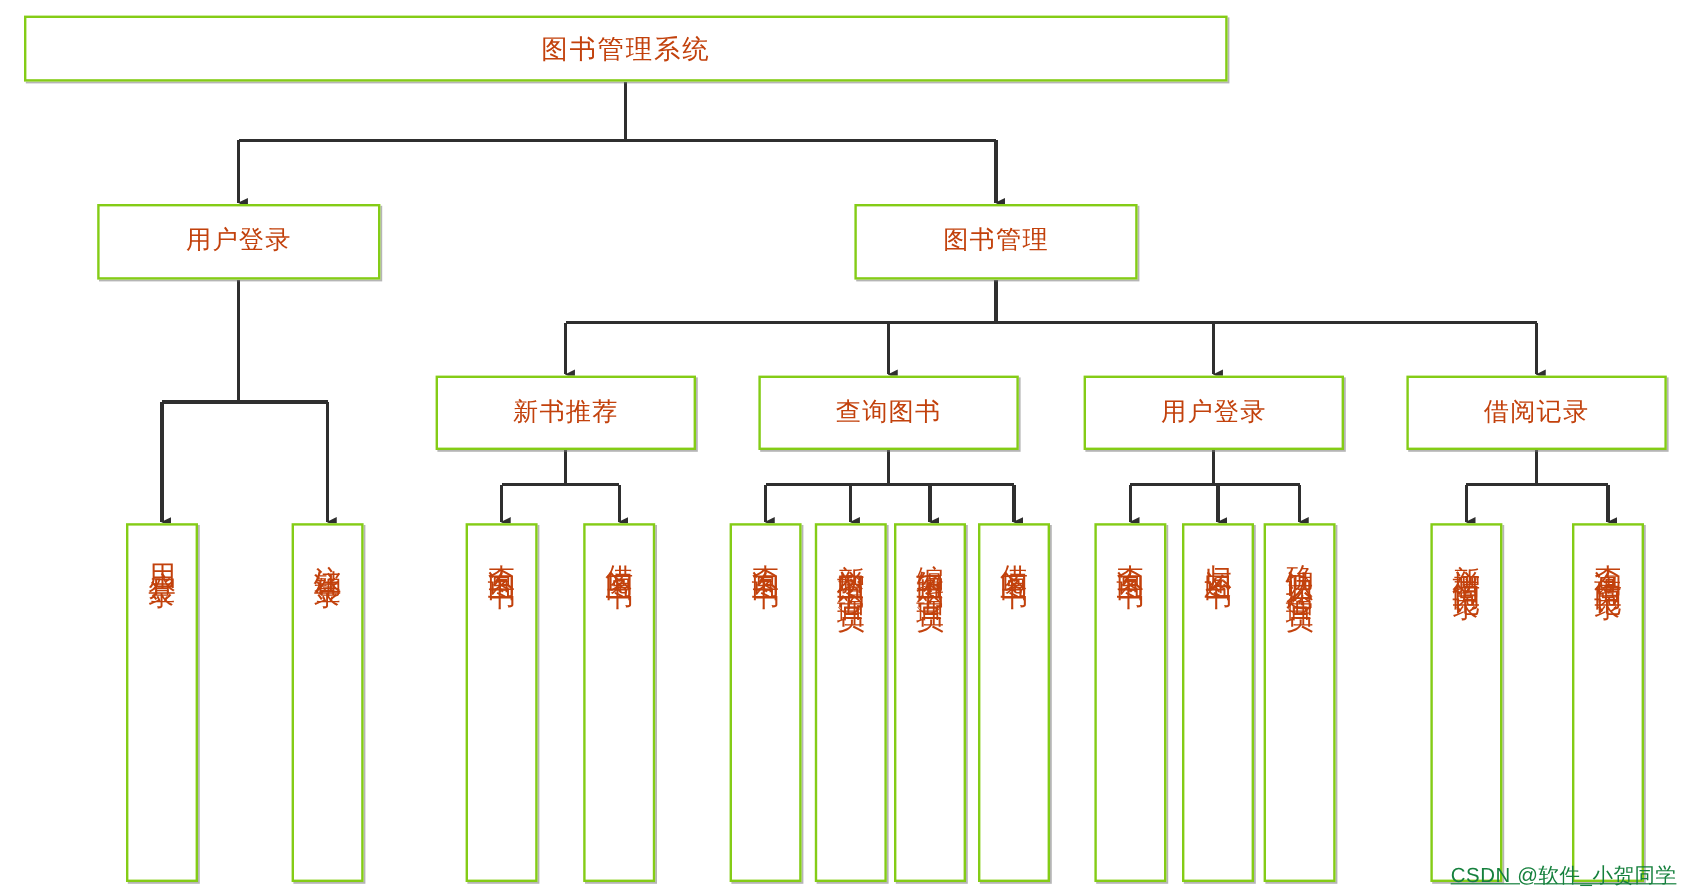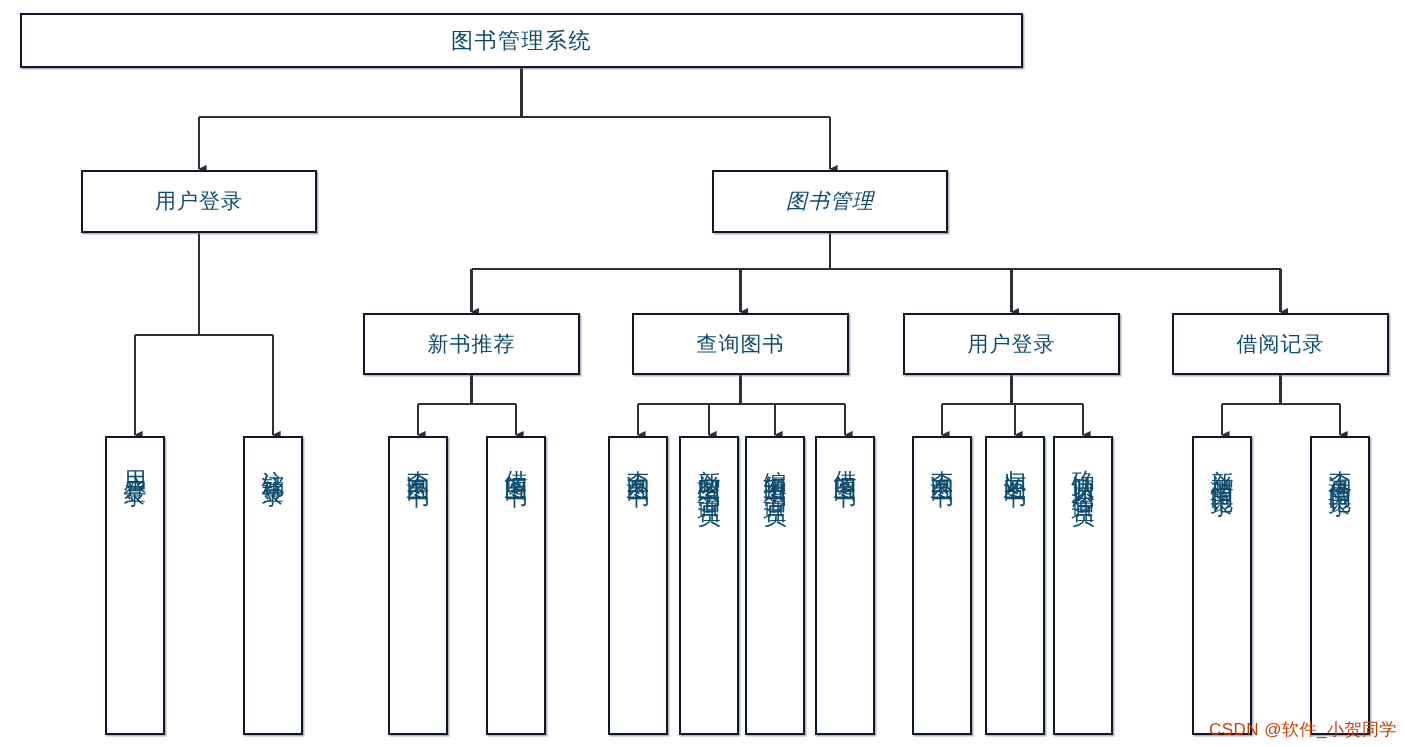--- a/index.html
+++ b/index.html
@@ -23,26 +23,26 @@
     left: 0;
     top: 0;
     width: 1405px;
     height: 747px;
     pointer-events: none;
   }
   .node {
     position: absolute;
     box-sizing: border-box;
     background: #ffffff;
-    border: 2px solid #0f172a;
+    border: 2px solid #84cc16;
     box-shadow: 1.5px 1.5px 0 0 rgba(120,120,120,0.55);
     display: flex;
     align-items: center;
     justify-content: center;
-    color: #0c4a6e;
+    color: #c2410c;
     z-index: 2;
   }
   .node .label {
     display: block;
     text-align: center;
     line-height: 1.18;
     white-space: nowrap;
   }
   
   .node.horiz .label {
@@ -64,25 +64,26 @@
     font-size: 23px;
     letter-spacing: 5px;
     line-height: 1;
     white-space: nowrap;
   }
   .watermark {
     position: absolute;
     right: 8px;
     bottom: 6px;
     font-size: 17px;
-    color: #c2410c;
+    color: #15803d;
     letter-spacing: 0.5px;
     z-index: 5;
     white-space: nowrap;
     font-family: "Liberation Sans", "DejaVu Sans", sans-serif;
+    text-decoration: underline;
   }
 </style>
 </head>
 <body>
 
 <div id="canvas">
 
   <svg id="edges" viewBox="0 0 1405 747" xmlns="http://www.w3.org/2000/svg">
     <defs>
       <marker id="arrowhead" markerWidth="9" markerHeight="9" refX="4.5" refY="7.6" orient="auto" markerUnits="userSpaceOnUse">
@@ -126,21 +127,21 @@
       </g>
   </svg>
 
   <div class="node horiz root" style="left: 20px; top: 13px; width: 1003px; height: 55px;">
     <span class="label">图书管理系统</span>
   </div>
 
   <div class="node horiz" style="left: 81px; top: 170px; width: 236px; height: 63px;">
     <span class="label">用户登录</span>
   </div>
-  <div class="node horiz" style="left: 712px; top: 170px; width: 236px; height: 63px; font-style: italic;">
+  <div class="node horiz" style="left: 712px; top: 170px; width: 236px; height: 63px;">
     <span class="label">图书管理</span>
   </div>
 
   <div class="node horiz" style="left: 363px; top: 313px; width: 217px; height: 62px; align-items: center;">
     <span class="label">新书推荐</span>
   </div>
   <div class="node horiz" style="left: 632px; top: 313px; width: 217px; height: 62px;">
     <span class="label">查询图书</span>
   </div>
   <div class="node horiz" style="left: 903px; top: 313px; width: 217px; height: 62px;">

